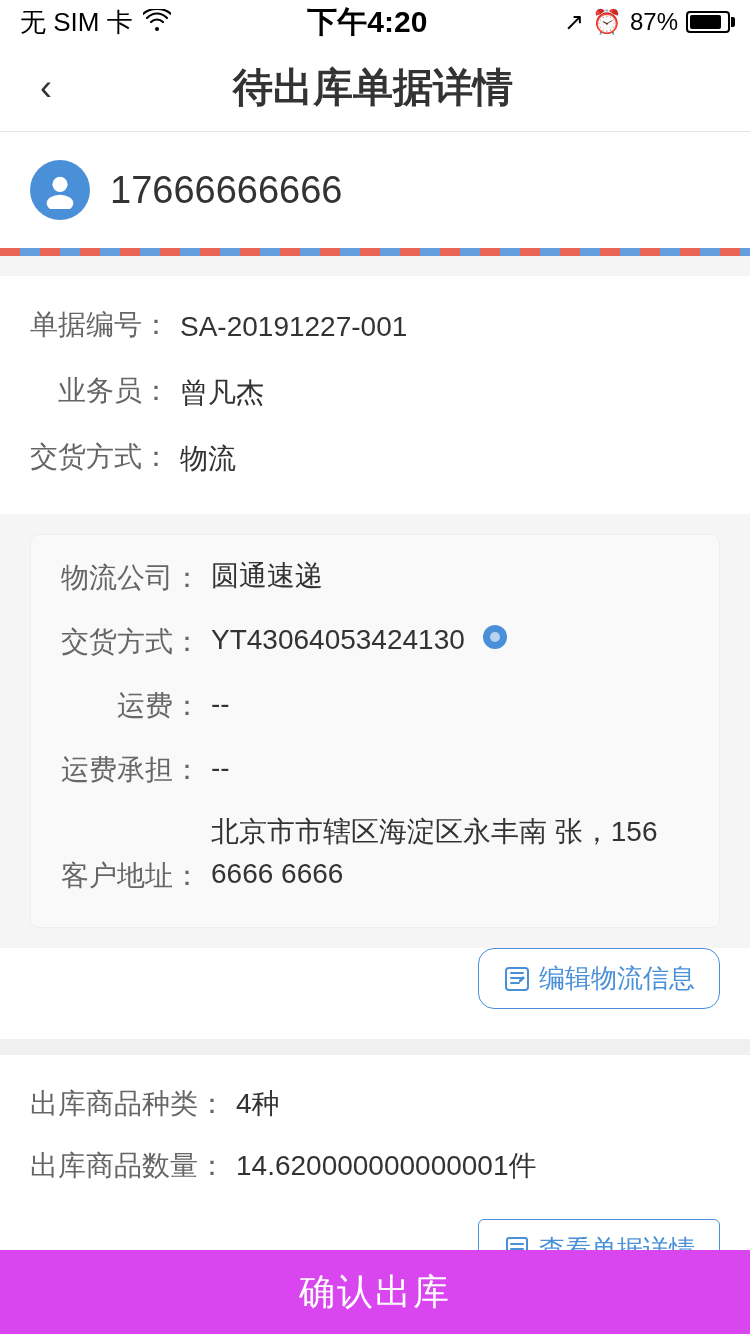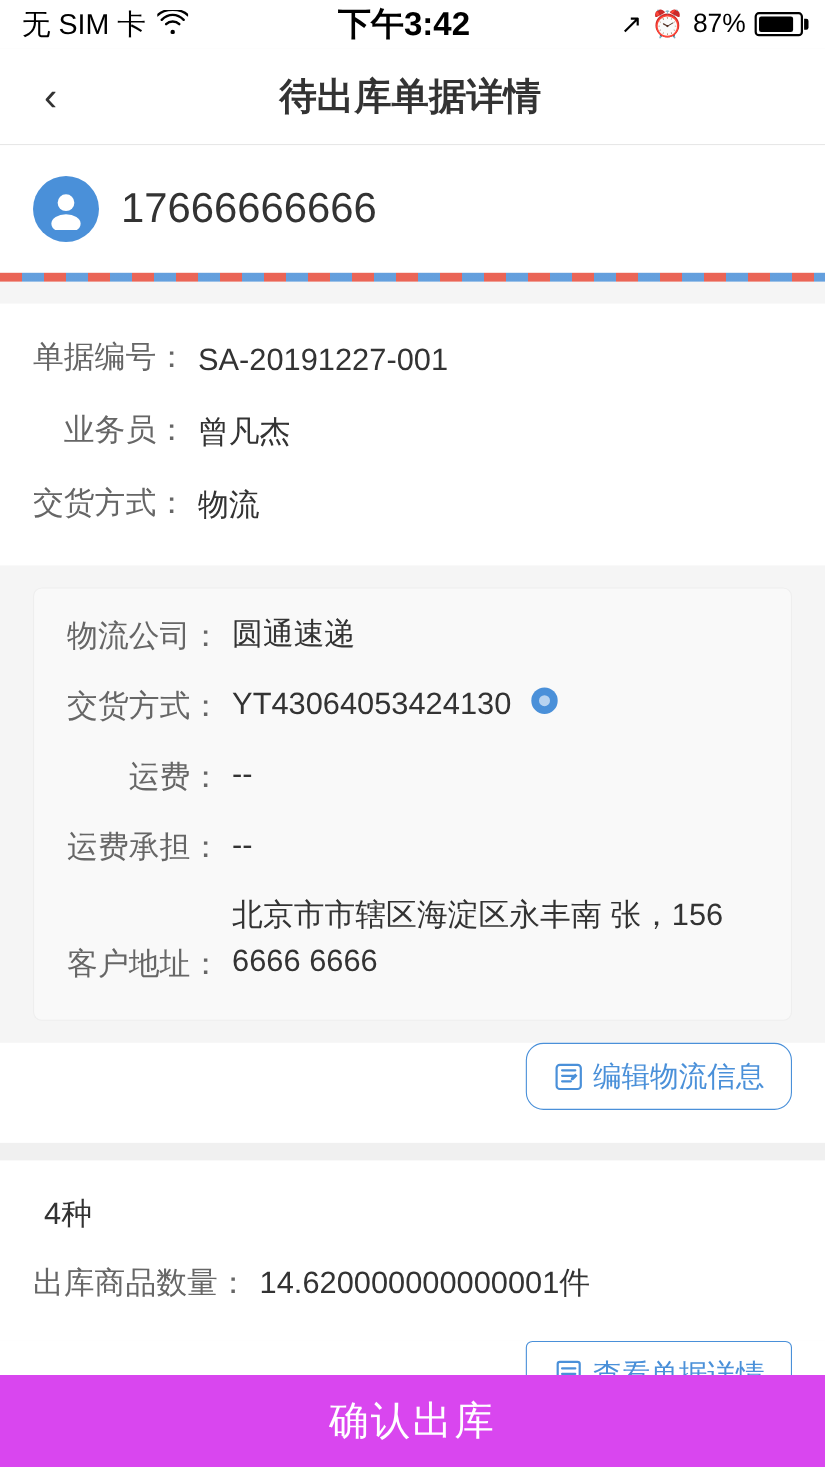--- a/index.html
+++ b/index.html
@@ -47,21 +47,21 @@
     .back-btn {
       font-size: 36px;
       color: #333;
       cursor: pointer;
       padding: 10px;
       margin-right: 10px;
     }
     .nav-title {
       flex: 1;
       text-align: center;
-      font-size: 34px;
+      font-size: 40px;
       font-weight: 600;
       color: #333;
       margin-right: 46px;
     }
 
     
     .dashed-line {
       height: 8px;
       background: repeating-linear-gradient(
         90deg,
@@ -254,21 +254,21 @@
     <span>无 SIM 卡</span>
     <span>
       <svg width="28" height="22" viewBox="0 0 28 22" fill="none">
         <path d="M14 18a2 2 0 110 4 2 2 0 010-4z" fill="#000"></path>
         <path d="M8 13c1.6-1.6 3.8-2.5 6-2.5s4.4.9 6 2.5" stroke="#000" stroke-width="2.2" fill="none" stroke-linecap="round"></path>
         <path d="M4 9C6.8 6.2 10.3 4.5 14 4.5s7.2 1.7 10 4.5" stroke="#000" stroke-width="2.2" fill="none" stroke-linecap="round"></path>
         <path d="M0 5C3.8 1.2 8.7 0 14 0s10.2 1.2 14 5" stroke="#000" stroke-width="2.2" fill="none" stroke-linecap="round"></path>
       </svg>
     </span>
   </div>
-  <div class="status-center">下午3:42</div>
+  <div class="status-center">下午4:20</div>
   <div class="status-right">
     <span>↗</span>
     <span>⏰</span>
     <span>87%</span>
     <span class="battery-icon">
       <span class="battery-fill"></span>
     </span>
   </div>
 </div>
 
@@ -344,20 +344,21 @@
       <path d="M18 17l4-4-2-2-4 4v2h2z" fill="#4a90d9"></path>
     </svg>
     <span>编辑物流信息</span>
   </button>
 </div>
 
 <div class="divider"></div>
 
 <div class="summary-section">
   <div class="summary-row">
+    <span class="summary-label">出库商品种类：</span>
     <span class="summary-value">4种</span>
   </div>
   <div class="summary-row">
     <span class="summary-label">出库商品数量：</span>
     <span class="summary-value">14.620000000000001件</span>
   </div>
 </div>
 
 <div class="detail-btn-wrap">
   <button class="detail-btn">

